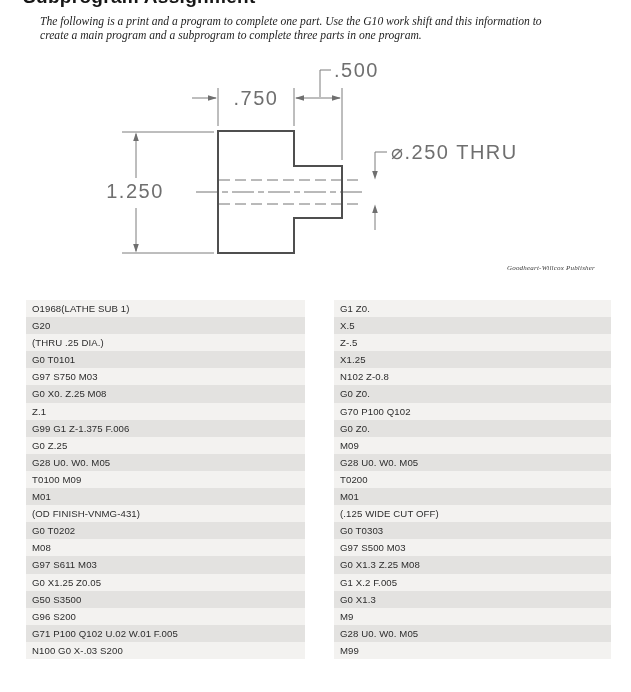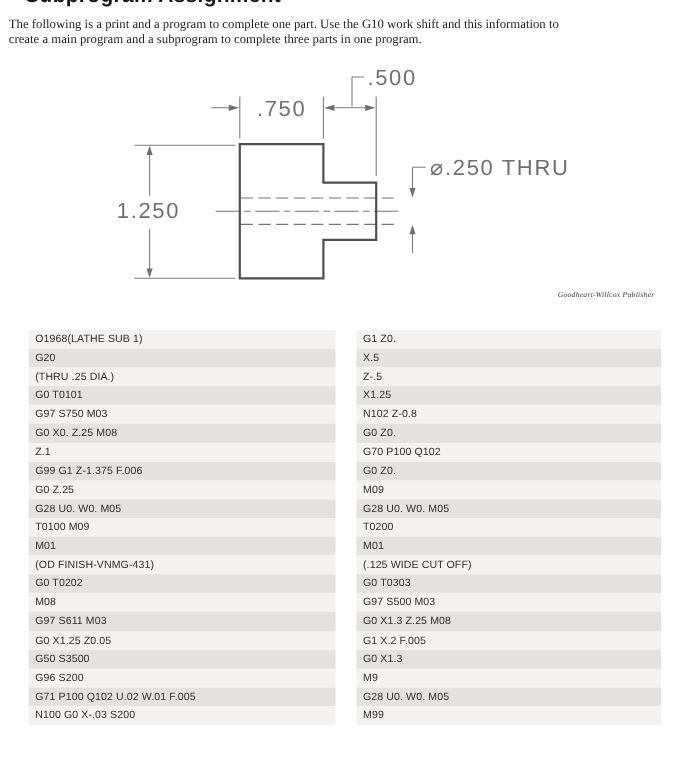--- a/index.html
+++ b/index.html
@@ -6,36 +6,36 @@
   body {
     width:631px; height:692px; position:relative; overflow:hidden;
     background:#ffffff; font-family:"Liberation Sans", sans-serif;
   }
   .heading {
     position:absolute; top:-14px; left:23px;
     font-size:19px; font-weight:bold; color:#161616; letter-spacing:.3px;
     white-space:nowrap;
   }
   .intro {
-    position:absolute; top:15px; left:8px;
-    font-family:"Liberation Serif", serif; 
+    position:absolute; top:15px; left:40px;
+    font-family:"Liberation Serif", serif; font-style:italic;
     font-size:11.6px; line-height:14px; color:#1f1f1f; white-space:nowrap;
   }
   svg.drawing { position:absolute; top:57px; left:0; }
   .dim-text {
     font-family:"Liberation Sans", sans-serif; font-size:20px;
     fill:#6f6f6f; letter-spacing:1.5px;
   }
   .credit-text {
     font-family:"Liberation Serif", serif; font-style:italic;
     font-size:7px; fill:#3a3a3a; letter-spacing:.2px;
   }
   .code-col { position:absolute; top:300px;border-radius:28px; }
   .col-left  { left:26px;  width:279px; }
-  .col-right { left:324px; width:277px; }
+  .col-right { left:334px; width:277px; }
   .code-row {
     height:17.1px; line-height:17.4px; padding-left:6px;
     font-size:9.6px; color:#2d2d2d; letter-spacing:.1px; white-space:nowrap;
     overflow:hidden;
   }
   .code-row:nth-child(odd)  { background:#f3f2f0; }
   .code-row:nth-child(even) { background:#e3e2e0; }
 </style>
 </head>
 <body>

